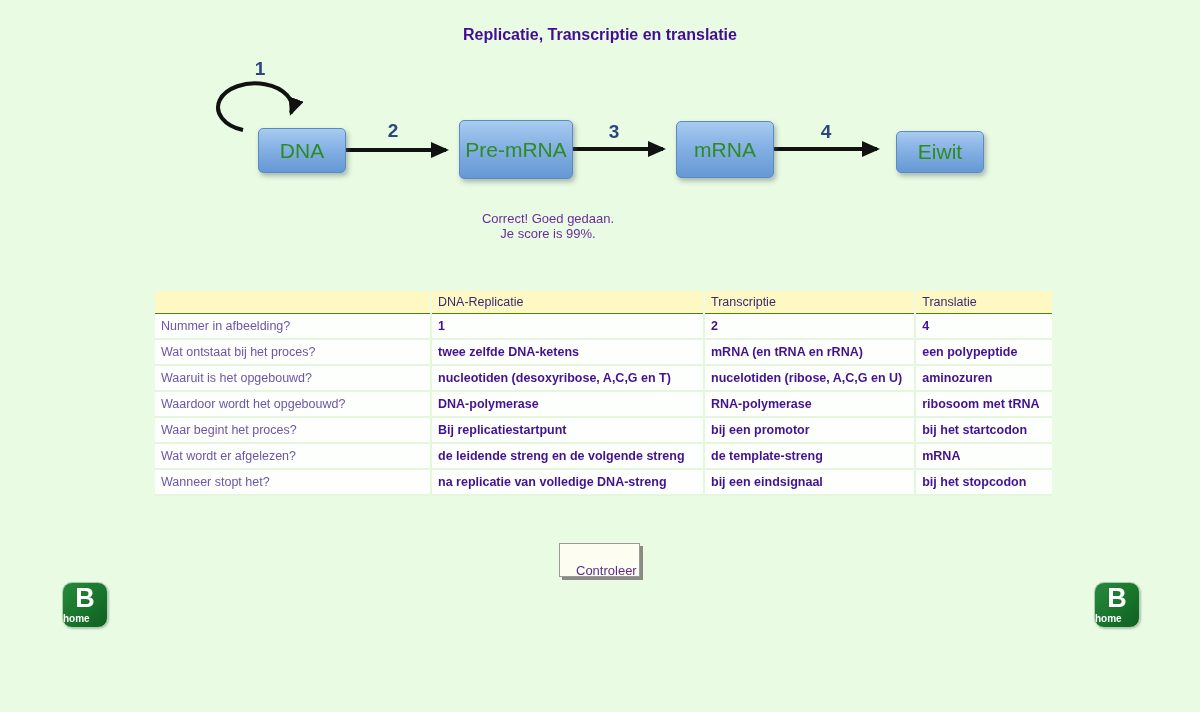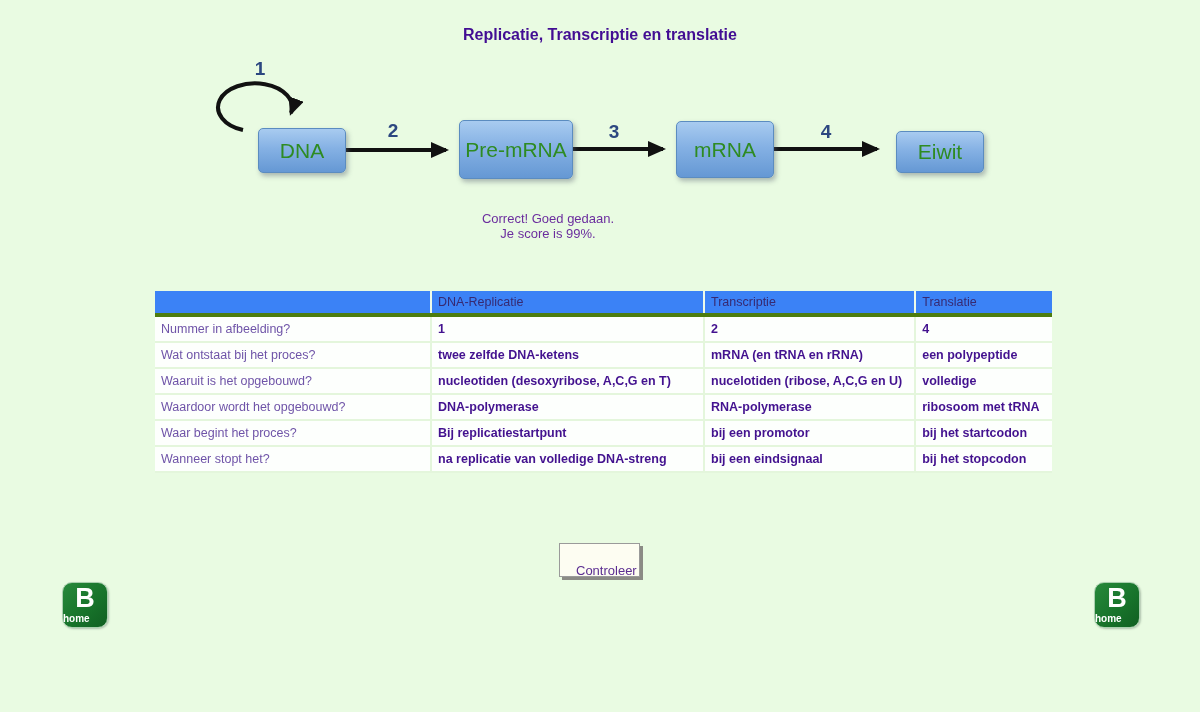--- a/index.html
+++ b/index.html
@@ -47,23 +47,23 @@
     text-align: center; color: #6b2d9e; font-size: 13px; line-height: 15px;
   }
 
   
   .quiz-table {
     position: absolute; left: 155px; top: 291px;
     border-collapse: collapse; table-layout: fixed;
     font-size: 12.5px;
   }
   .quiz-table th {
-    background: #3b82f6; color: #372a72; font-weight: normal;
+    background: #fef9c3; color: #372a72; font-weight: normal;
     height: 22px; text-align: left; padding: 0 17px 0 6px;
-    border-left: 2px solid #eefbe9; border-bottom: 4px solid #4d7c0f;
+    border-left: 2px solid #eefbe9; border-bottom: 1px solid #4d7c0f;
   }
   .quiz-table th:first-child { border-left: none; }
   .quiz-table td {
     background: #fdfffd; height: 24px; padding: 0 12px 0 6px;
     border-left: 2px solid #e4f6dc; border-bottom: 2px solid #e4f6dc;
     white-space: nowrap; overflow: hidden;
   }
   .quiz-table td:first-child { border-left: none; }
   td.q-cell { color: #6f54a8; }
   td.a-cell { color: #43128f; font-weight: bold; }
@@ -169,33 +169,39 @@
       <tr>
         <td class="q-cell">Wat ontstaat bij het proces?</td>
         <td class="a-cell">twee zelfde DNA-ketens</td>
         <td class="a-cell">mRNA (en tRNA en rRNA)</td>
         <td class="a-cell">een polypeptide</td>
       </tr>
       <tr>
         <td class="q-cell">Waaruit is het opgebouwd?</td>
         <td class="a-cell">nucleotiden (desoxyribose, A,C,G en T)</td>
         <td class="a-cell">nucelotiden (ribose, A,C,G en U)</td>
-        <td class="a-cell">volledige</td>
+        <td class="a-cell">aminozuren</td>
       </tr>
       <tr>
         <td class="q-cell">Waardoor wordt het opgebouwd?</td>
         <td class="a-cell">DNA-polymerase</td>
         <td class="a-cell">RNA-polymerase</td>
         <td class="a-cell">ribosoom met tRNA</td>
       </tr>
       <tr>
         <td class="q-cell">Waar begint het proces?</td>
         <td class="a-cell">Bij replicatiestartpunt</td>
         <td class="a-cell">bij een promotor</td>
         <td class="a-cell">bij het startcodon</td>
+      </tr>
+      <tr>
+        <td class="q-cell">Wat wordt er afgelezen?</td>
+        <td class="a-cell">de leidende streng en de volgende streng</td>
+        <td class="a-cell">de template-streng</td>
+        <td class="a-cell">mRNA</td>
       </tr>
       <tr>
         <td class="q-cell">Wanneer stopt het?</td>
         <td class="a-cell">na replicatie van volledige DNA-streng</td>
         <td class="a-cell">bij een eindsignaal</td>
         <td class="a-cell">bij het stopcodon</td>
       </tr>
     </tbody>
   </table>
 

